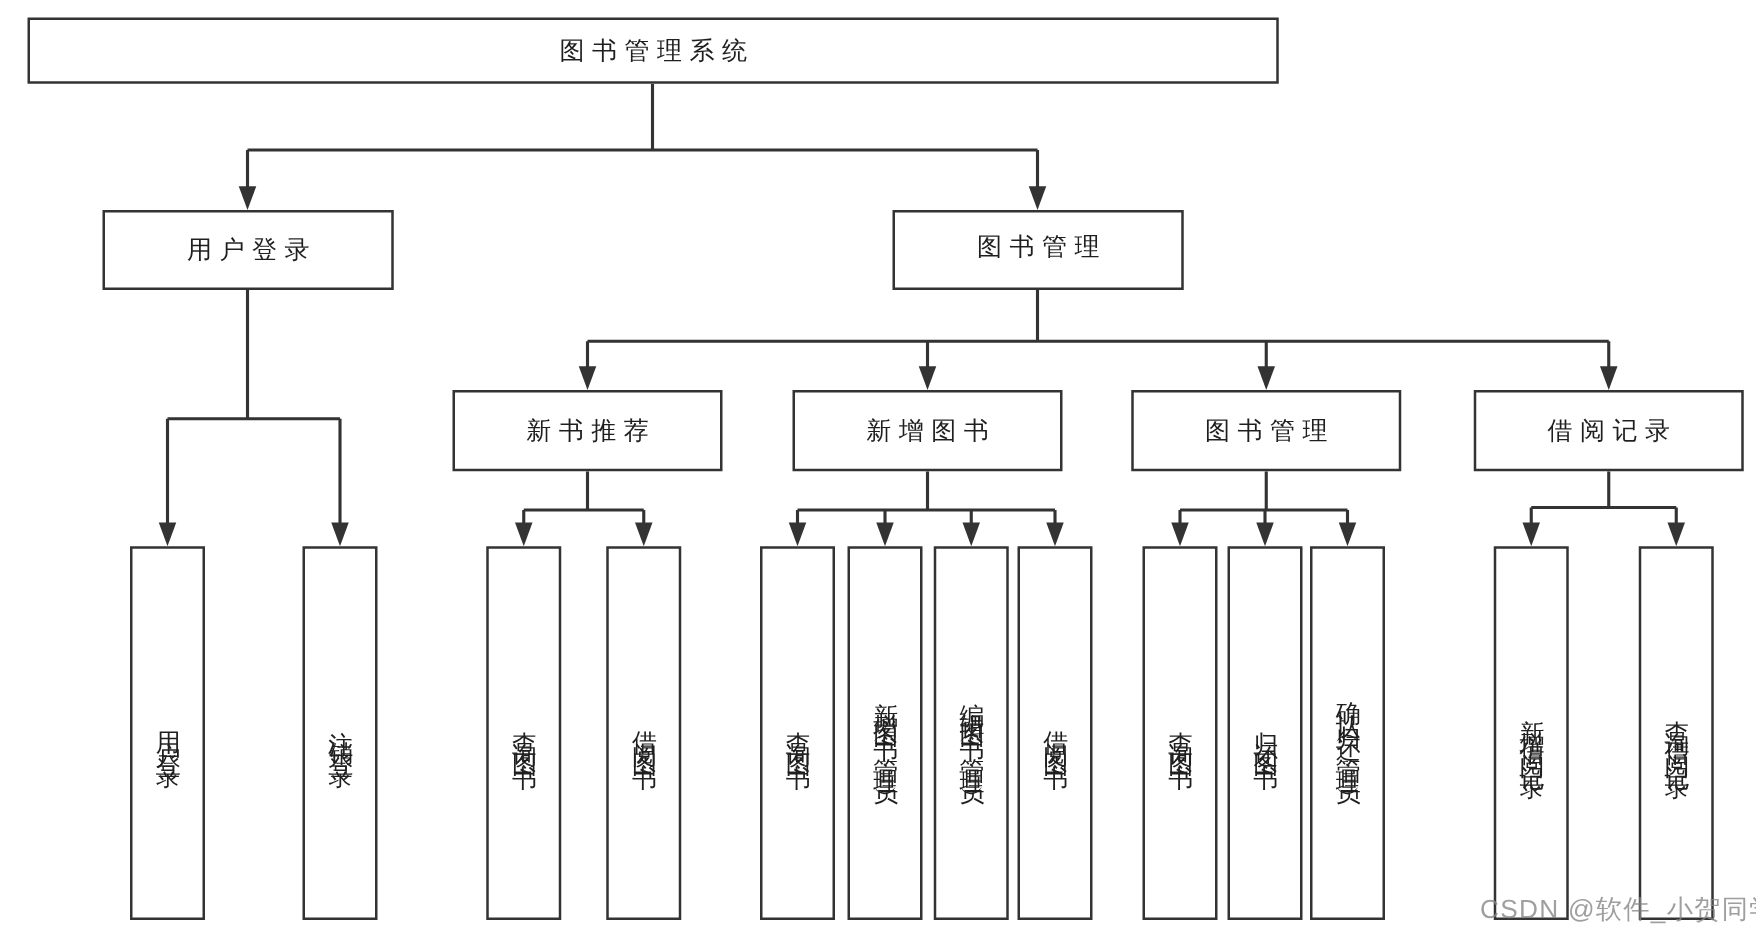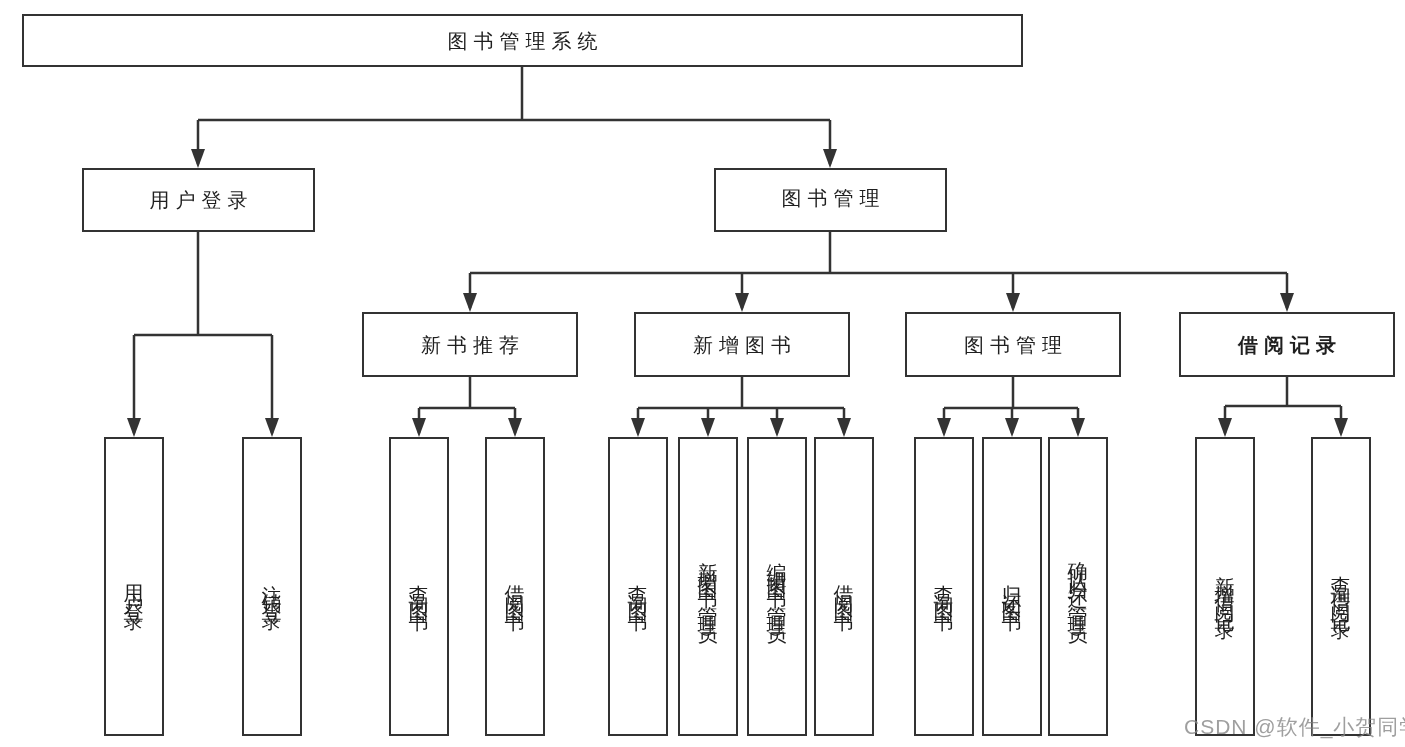--- a/index.html
+++ b/index.html
@@ -74,21 +74,21 @@
 
   <div class="node node-h" style="left:362px;top:312px;width:216px;height:65px;">
     <span class="lbl">新书推荐</span>
   </div>
   <div class="node node-h" style="left:634px;top:312px;width:216px;height:65px;">
     <span class="lbl">新增图书</span>
   </div>
   <div class="node node-h" style="left:905px;top:312px;width:216px;height:65px;">
     <span class="lbl">图书管理</span>
   </div>
-  <div class="node node-h" style="left:1179px;top:312px;width:216px;height:65px;font-weight:bold;">
+  <div class="node node-h" style="left:1179px;top:312px;width:216px;height:65px;">
     <span class="lbl">借阅记录</span>
   </div>
 
   <div class="node node-v" style="left:104px;top:437px;width:60px;height:299px;">
     <span class="lbl">用户登录</span>
   </div>
   <div class="node node-v" style="left:242px;top:437px;width:60px;height:299px;">
     <span class="lbl">注销登录</span>
   </div>
 

